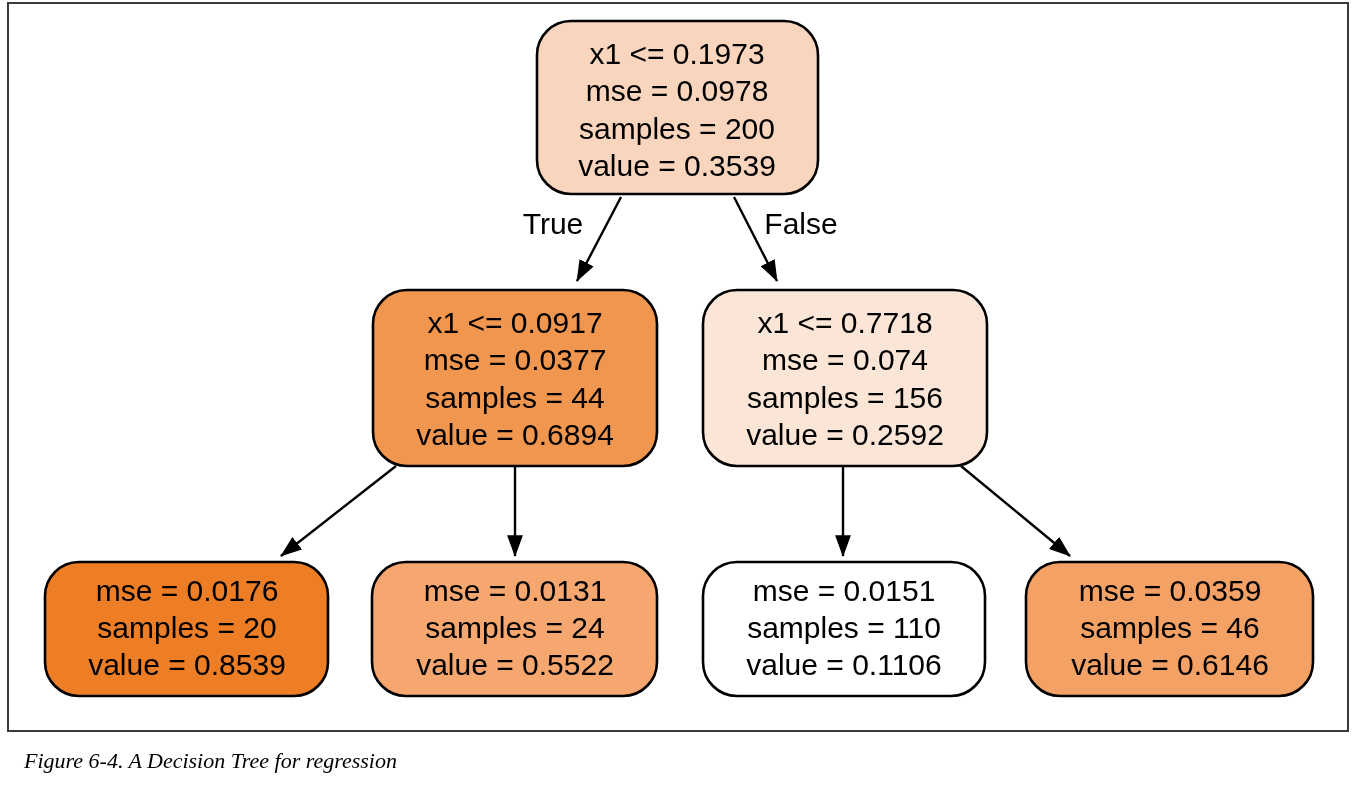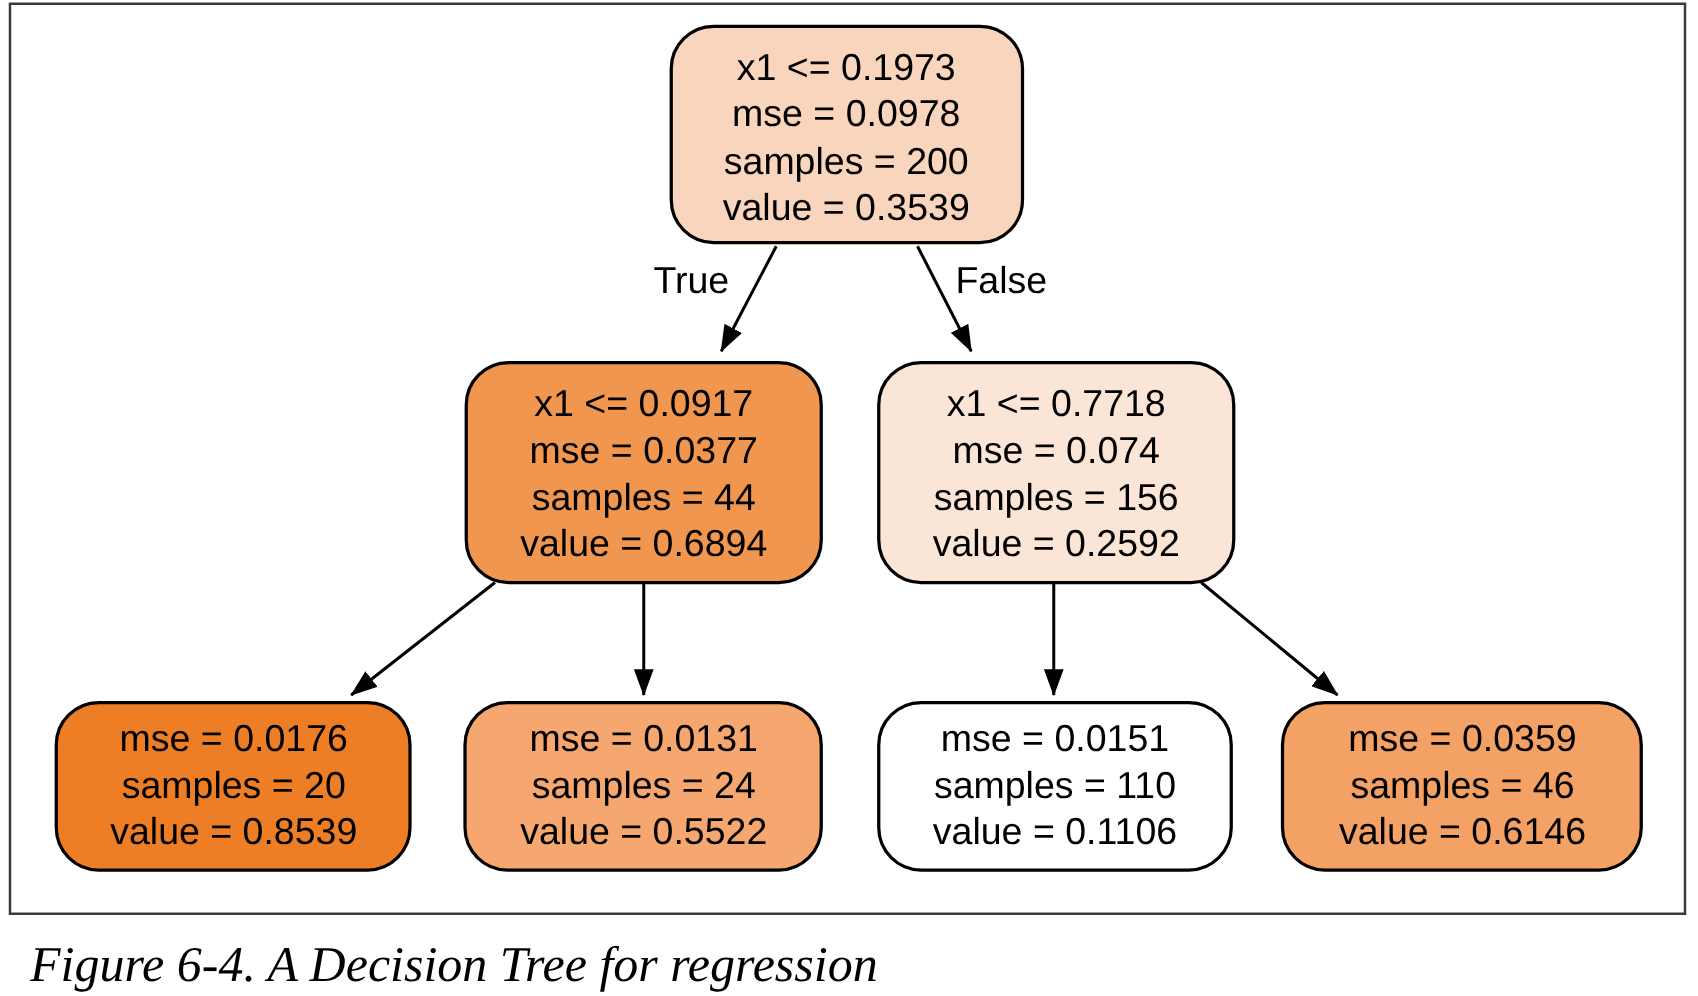--- a/index.html
+++ b/index.html
@@ -42,21 +42,21 @@
     font-size: 30px;
     fill: #000000;
     text-anchor: middle;
   }
   .caption {
     position: absolute;
     left: 24px;
     top: 748px;
     font-family: "Liberation Serif", serif;
     font-style: italic;
-    font-size: 40px;
+    font-size: 22px;
     color: #000000;
     white-space: nowrap;
   }
 </style>
 </head>
 <body>
 
 <div class="stage">
 
   <svg class="tree-svg" width="1358" height="740" viewBox="0 0 1358 740">

